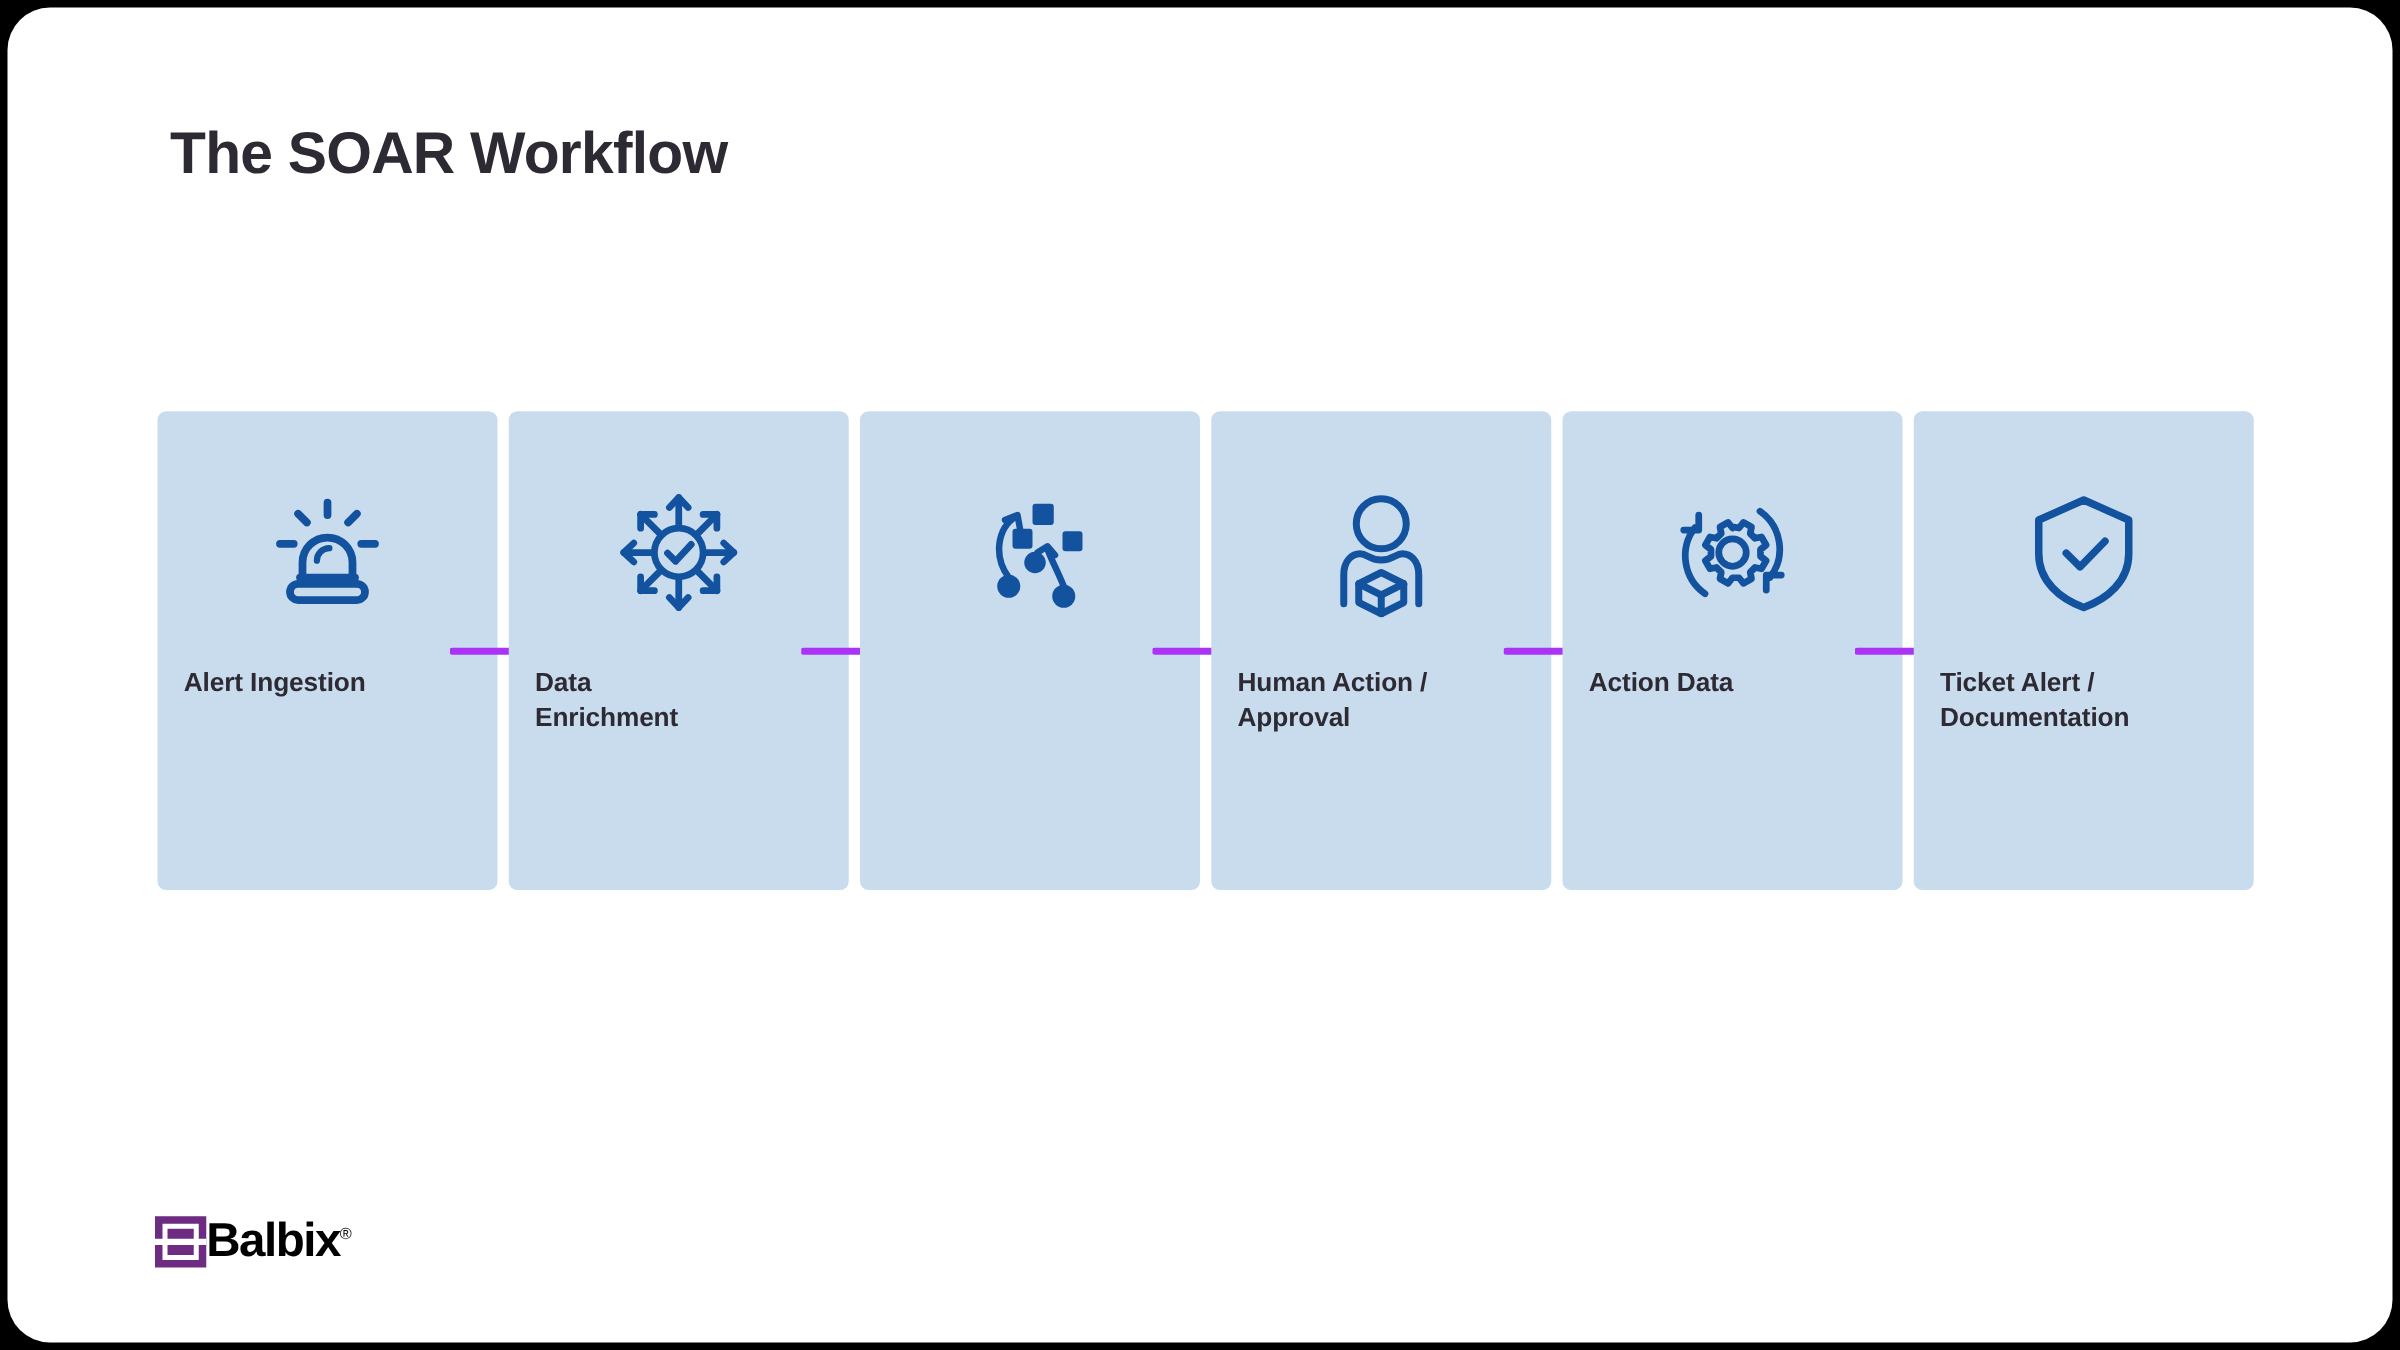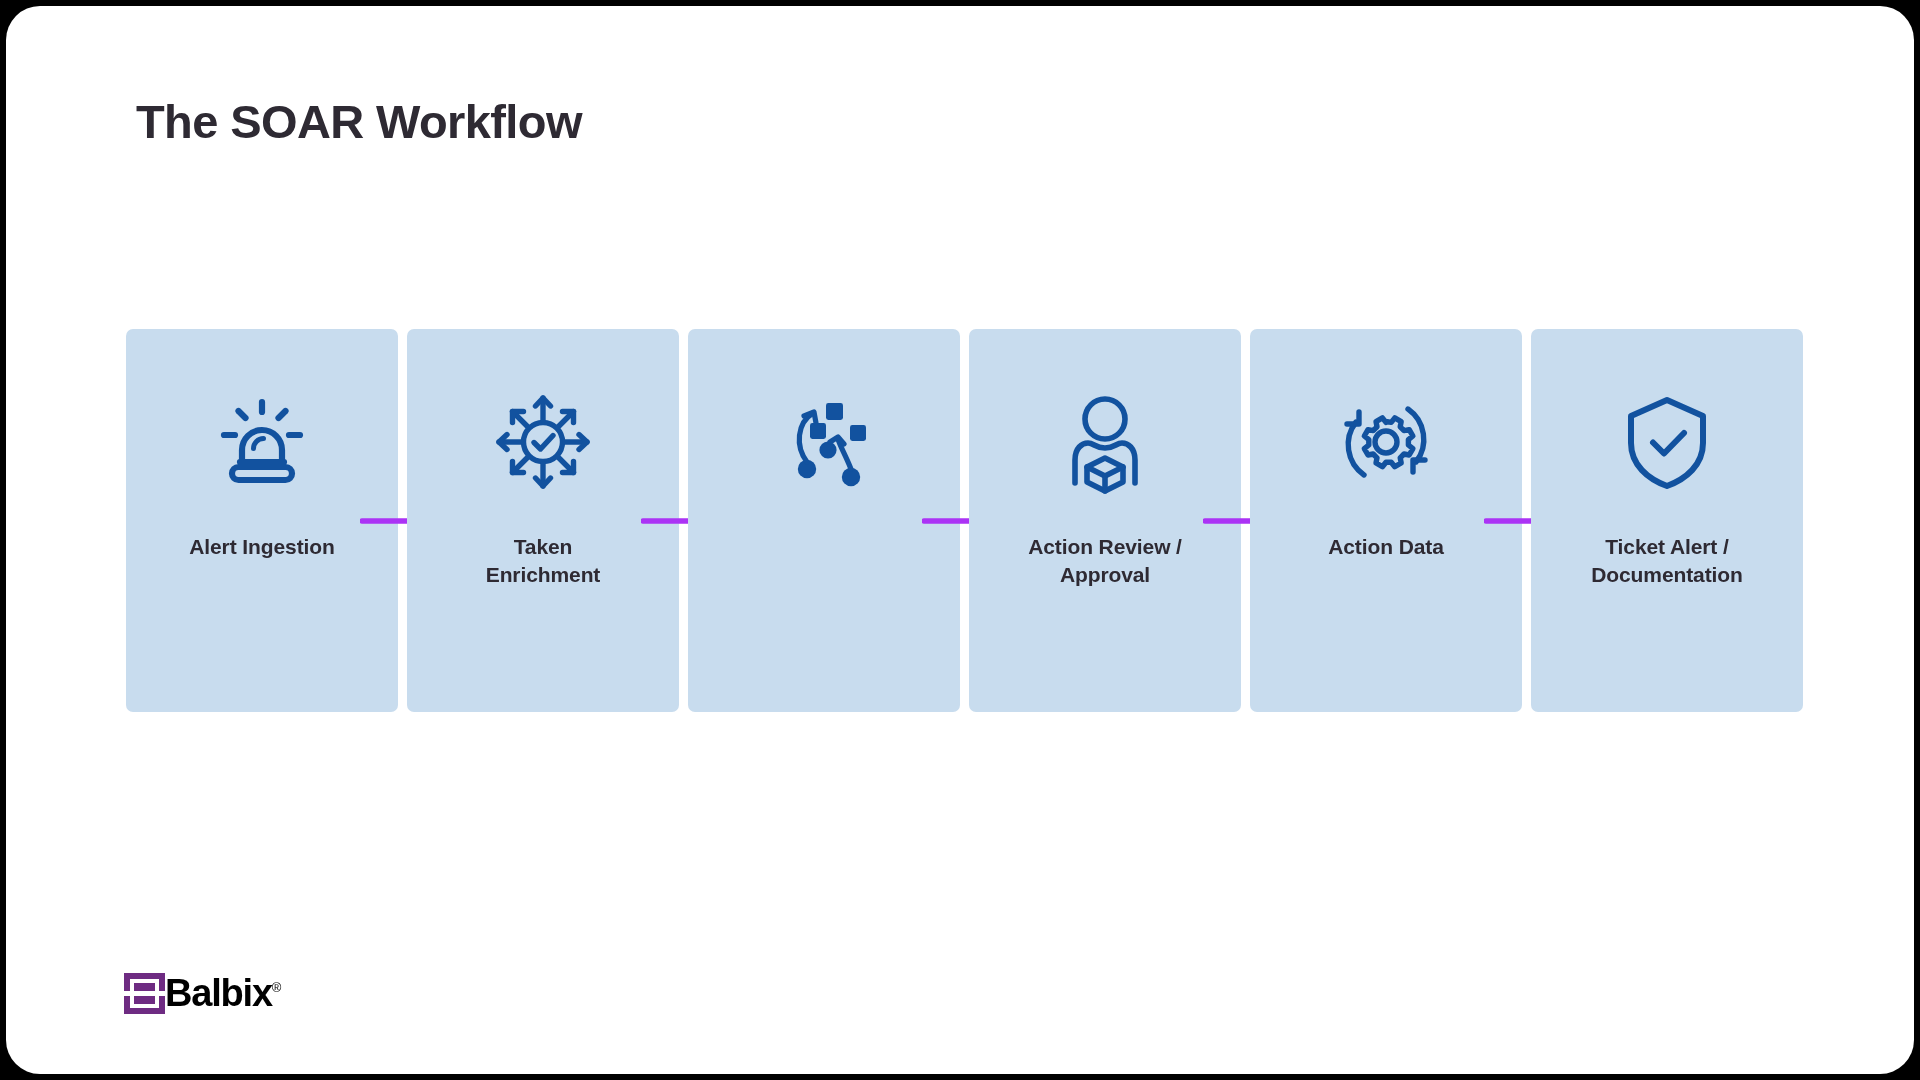--- a/index.html
+++ b/index.html
@@ -64,21 +64,20 @@
   .icon-box {
     margin-top:58px;
     height:110px;
     display:flex;
     align-items:center;
     justify-content:center;
   }
   .step-label {
     margin-top:36px;
     width:230px;
-    text-align:center;
     font-size:21px;
     font-weight:700;
     line-height:1.32;
     color:#2e2a33;
     letter-spacing:-0.1px;
     white-space:pre-line;
   }
   .brand {
     position:absolute;
     left:118px; top:966px;
@@ -182,21 +181,21 @@
               <path d="M72.5 22.5 H83.5 V33.5"></path>
 
             <path d="M38 68 L22.5 83.5"></path>
               <path d="M22.5 72.5 V83.5 H33.5"></path>
 
             <path d="M68 68 L83.5 83.5"></path>
               <path d="M83.5 72.5 V83.5 H72.5"></path>
           </g>
         </svg>
       </div>
-      <div class="step-label">Taken
+      <div class="step-label">Data
 Enrichment</div>
     </div>
 
     <div class="card-gap">
       <div class="arrow-wrap">
         <svg width="85" height="26" viewBox="0 0 85 26" fill="none">
           <path d="M2 13 H58" stroke="#ab33f5" stroke-width="5.5" stroke-linecap="round"></path>
           <path d="M55 3 L80 13 L55 23 Z" fill="#ab33f5"></path>
         </svg>
       </div>
@@ -237,21 +236,21 @@
         <svg width="104" height="104" viewBox="0 0 104 104" fill="none">
           <g stroke="#12529f" stroke-width="5.6" fill="none" stroke-linecap="round" stroke-linejoin="round">
             <circle cx="52" cy="29" r="20"></circle>
             <path d="M22 93 V70 c0 -12 7 -17 13 -17 6 0 7 5 17 5 10 0 11 -5 17 -5 6 0 13 5 13 17 v23"></path>
             <path d="M52 68 L70 77 V92 L52 101 L34 92 V77 Z"></path>
             <path d="M34 77 L52 86 L70 77"></path>
             <path d="M52 86 V101"></path>
           </g>
         </svg>
       </div>
-      <div class="step-label">Action Review /
+      <div class="step-label">Human Action /
 Approval</div>
     </div>
 
     <div class="card-gap">
       <div class="arrow-wrap">
         <svg width="85" height="26" viewBox="0 0 85 26" fill="none">
           <path d="M2 13 H58" stroke="#ab33f5" stroke-width="5.5" stroke-linecap="round"></path>
           <path d="M55 3 L80 13 L55 23 Z" fill="#ab33f5"></path>
         </svg>
       </div>

